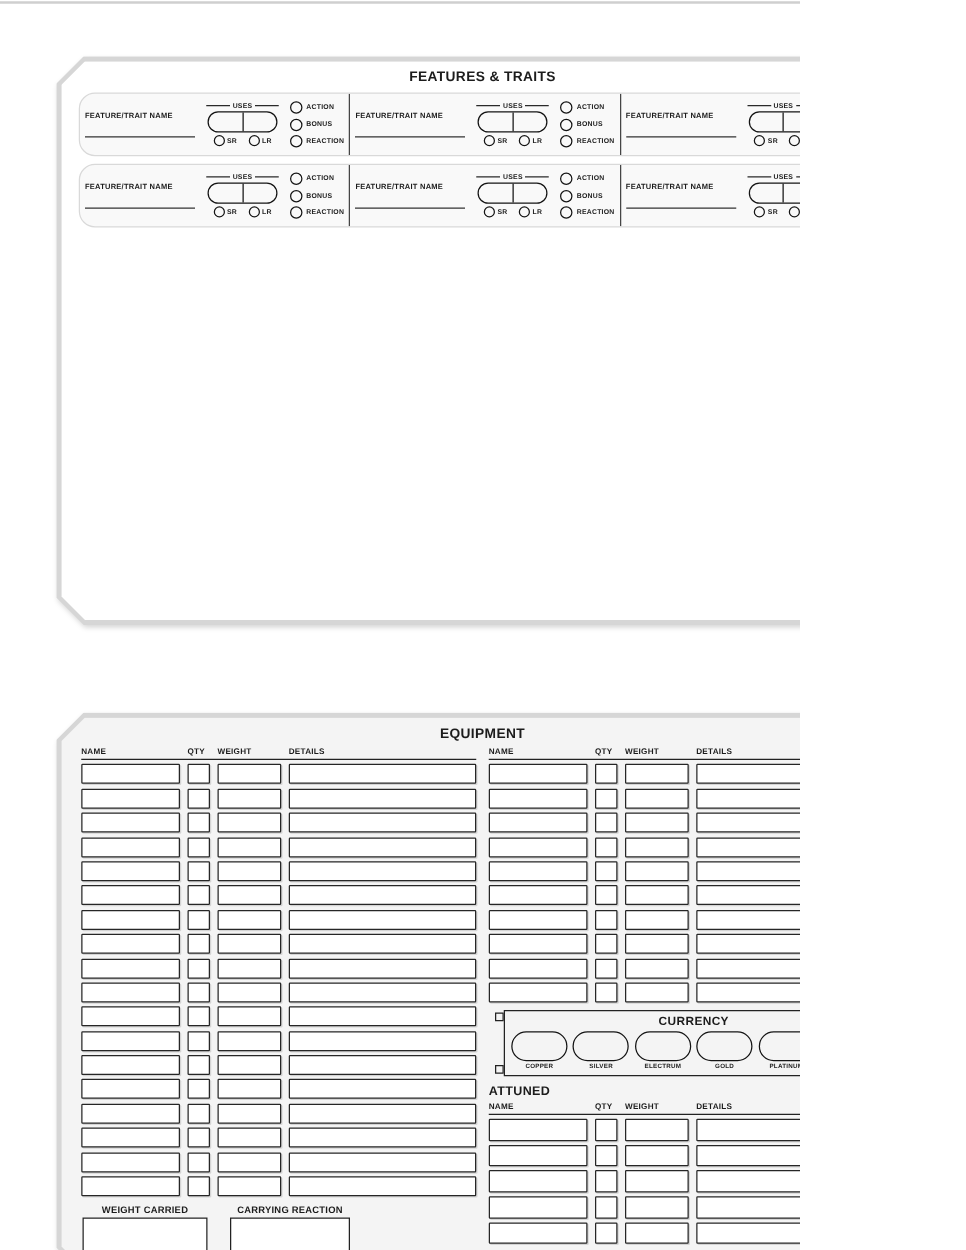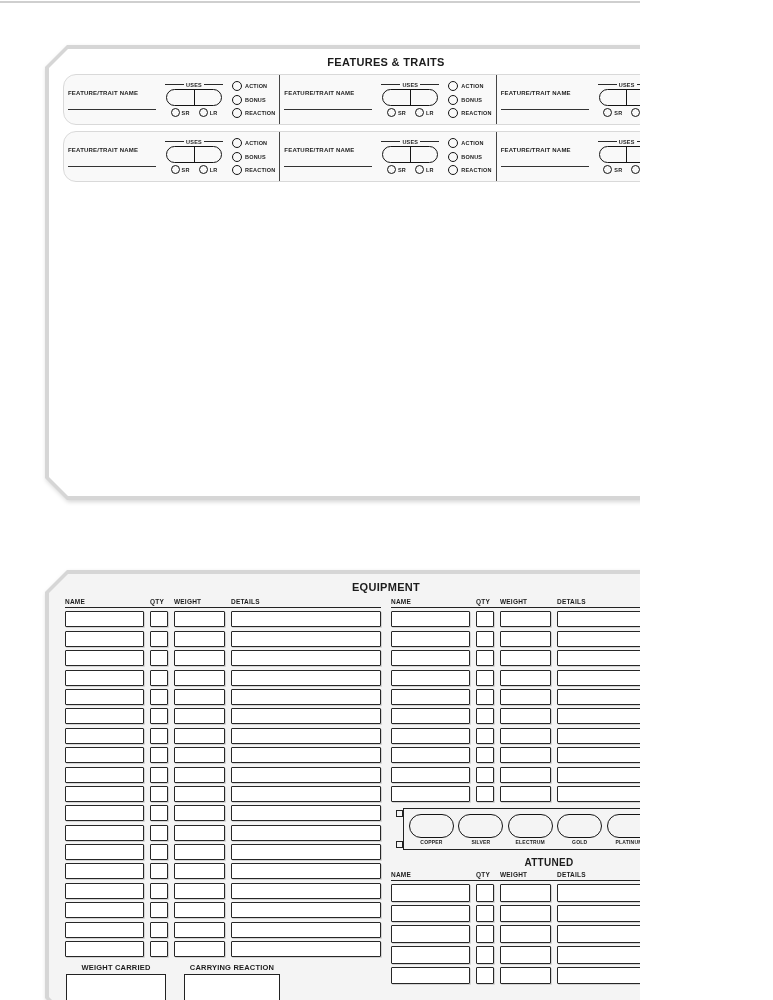--- a/index.html
+++ b/index.html
@@ -66,21 +66,21 @@
   .currency { position:relative; margin:6px 0 0 12px; border:1.5px solid #222; padding:3px 4px 4px; }
   .c-title { font-size:9.5px; font-weight:700; text-align:center; letter-spacing:0.3px; }
   .pills { display:flex; justify-content:space-between; margin-top:2px; }
   .pill-group { display:flex; flex-direction:column; align-items:center; width:47px; }
   .pill { width:45px; height:24px; border:1.8px solid #141414; border-radius:12.5px; background:transparent; }
   .p-label { font-size:5px; font-weight:700; letter-spacing:0.2px; margin-top:1px; }
   .csq { position:absolute; width:7px; height:7px; border:1.4px solid #222; background:#f4f4f4; }
   .csq.tl { left:-8px; top:1px; } .csq.bl { left:-8px; bottom:1px; }
   .csq.tr { right:-8px; top:1px; } .csq.br { right:-8px; bottom:1px; }
 
-  .attuned-title { font-size:10px; font-weight:700; text-align:center; letter-spacing:0.3px; margin-top:7px; }
+  .attuned-title { font-size:10px; font-weight:700; text-align:left; letter-spacing:0.3px; margin-top:7px; }
   .attuned-header { margin-top:3px; }
 </style>
 </head>
 <body>
 
 <div class="page">
   <div class="top-rule"></div>
 
   <div class="panel-wrap features-wrap">
     <div class="panel-frame">
@@ -545,20 +545,21 @@
     <div class="box weight"></div>
     <div class="box details"></div>
   </div>
 </div>
 
             <div class="currency">
               <div class="csq tl"></div>
               <div class="csq tr"></div>
               <div class="csq bl"></div>
               <div class="csq br"></div>
+              <div class="c-title">CURRENCY</div>
               <div class="pills">
                 <div class="pill-group">
                   <div class="pill"></div>
                   <span class="p-label">COPPER</span>
                 </div>
                 <div class="pill-group">
                   <div class="pill"></div>
                   <span class="p-label">SILVER</span>
                 </div>
                 <div class="pill-group">

